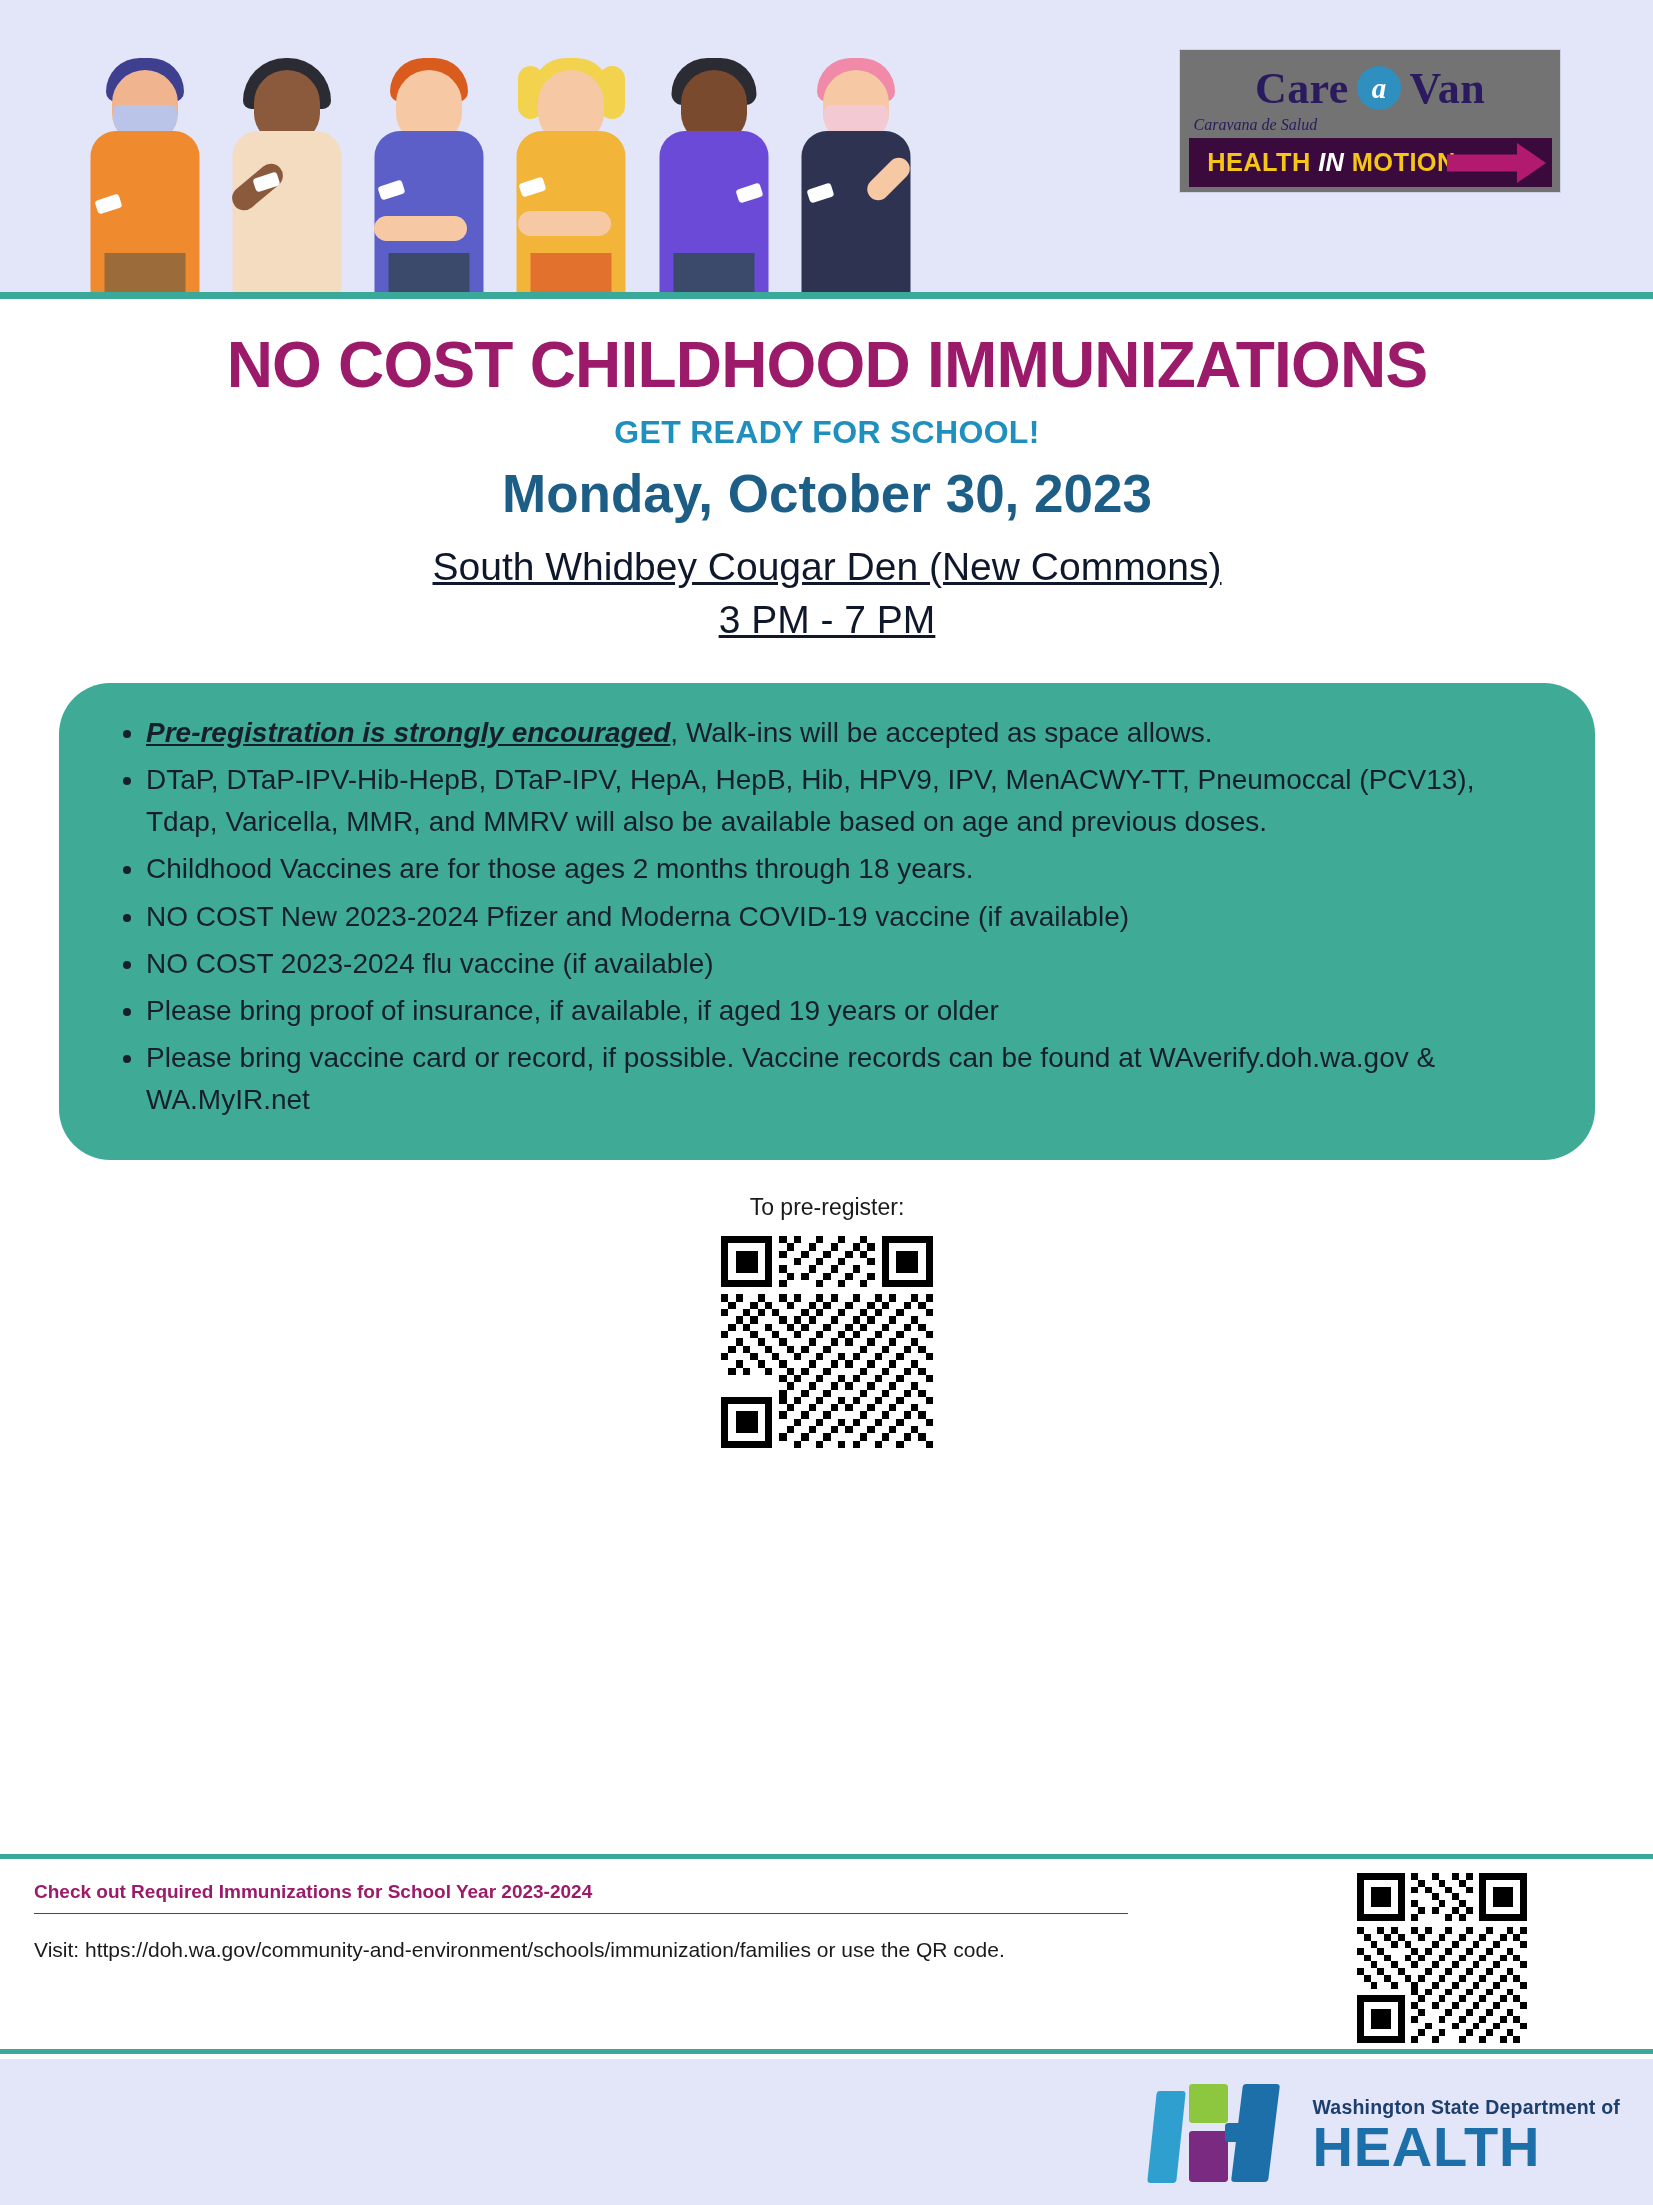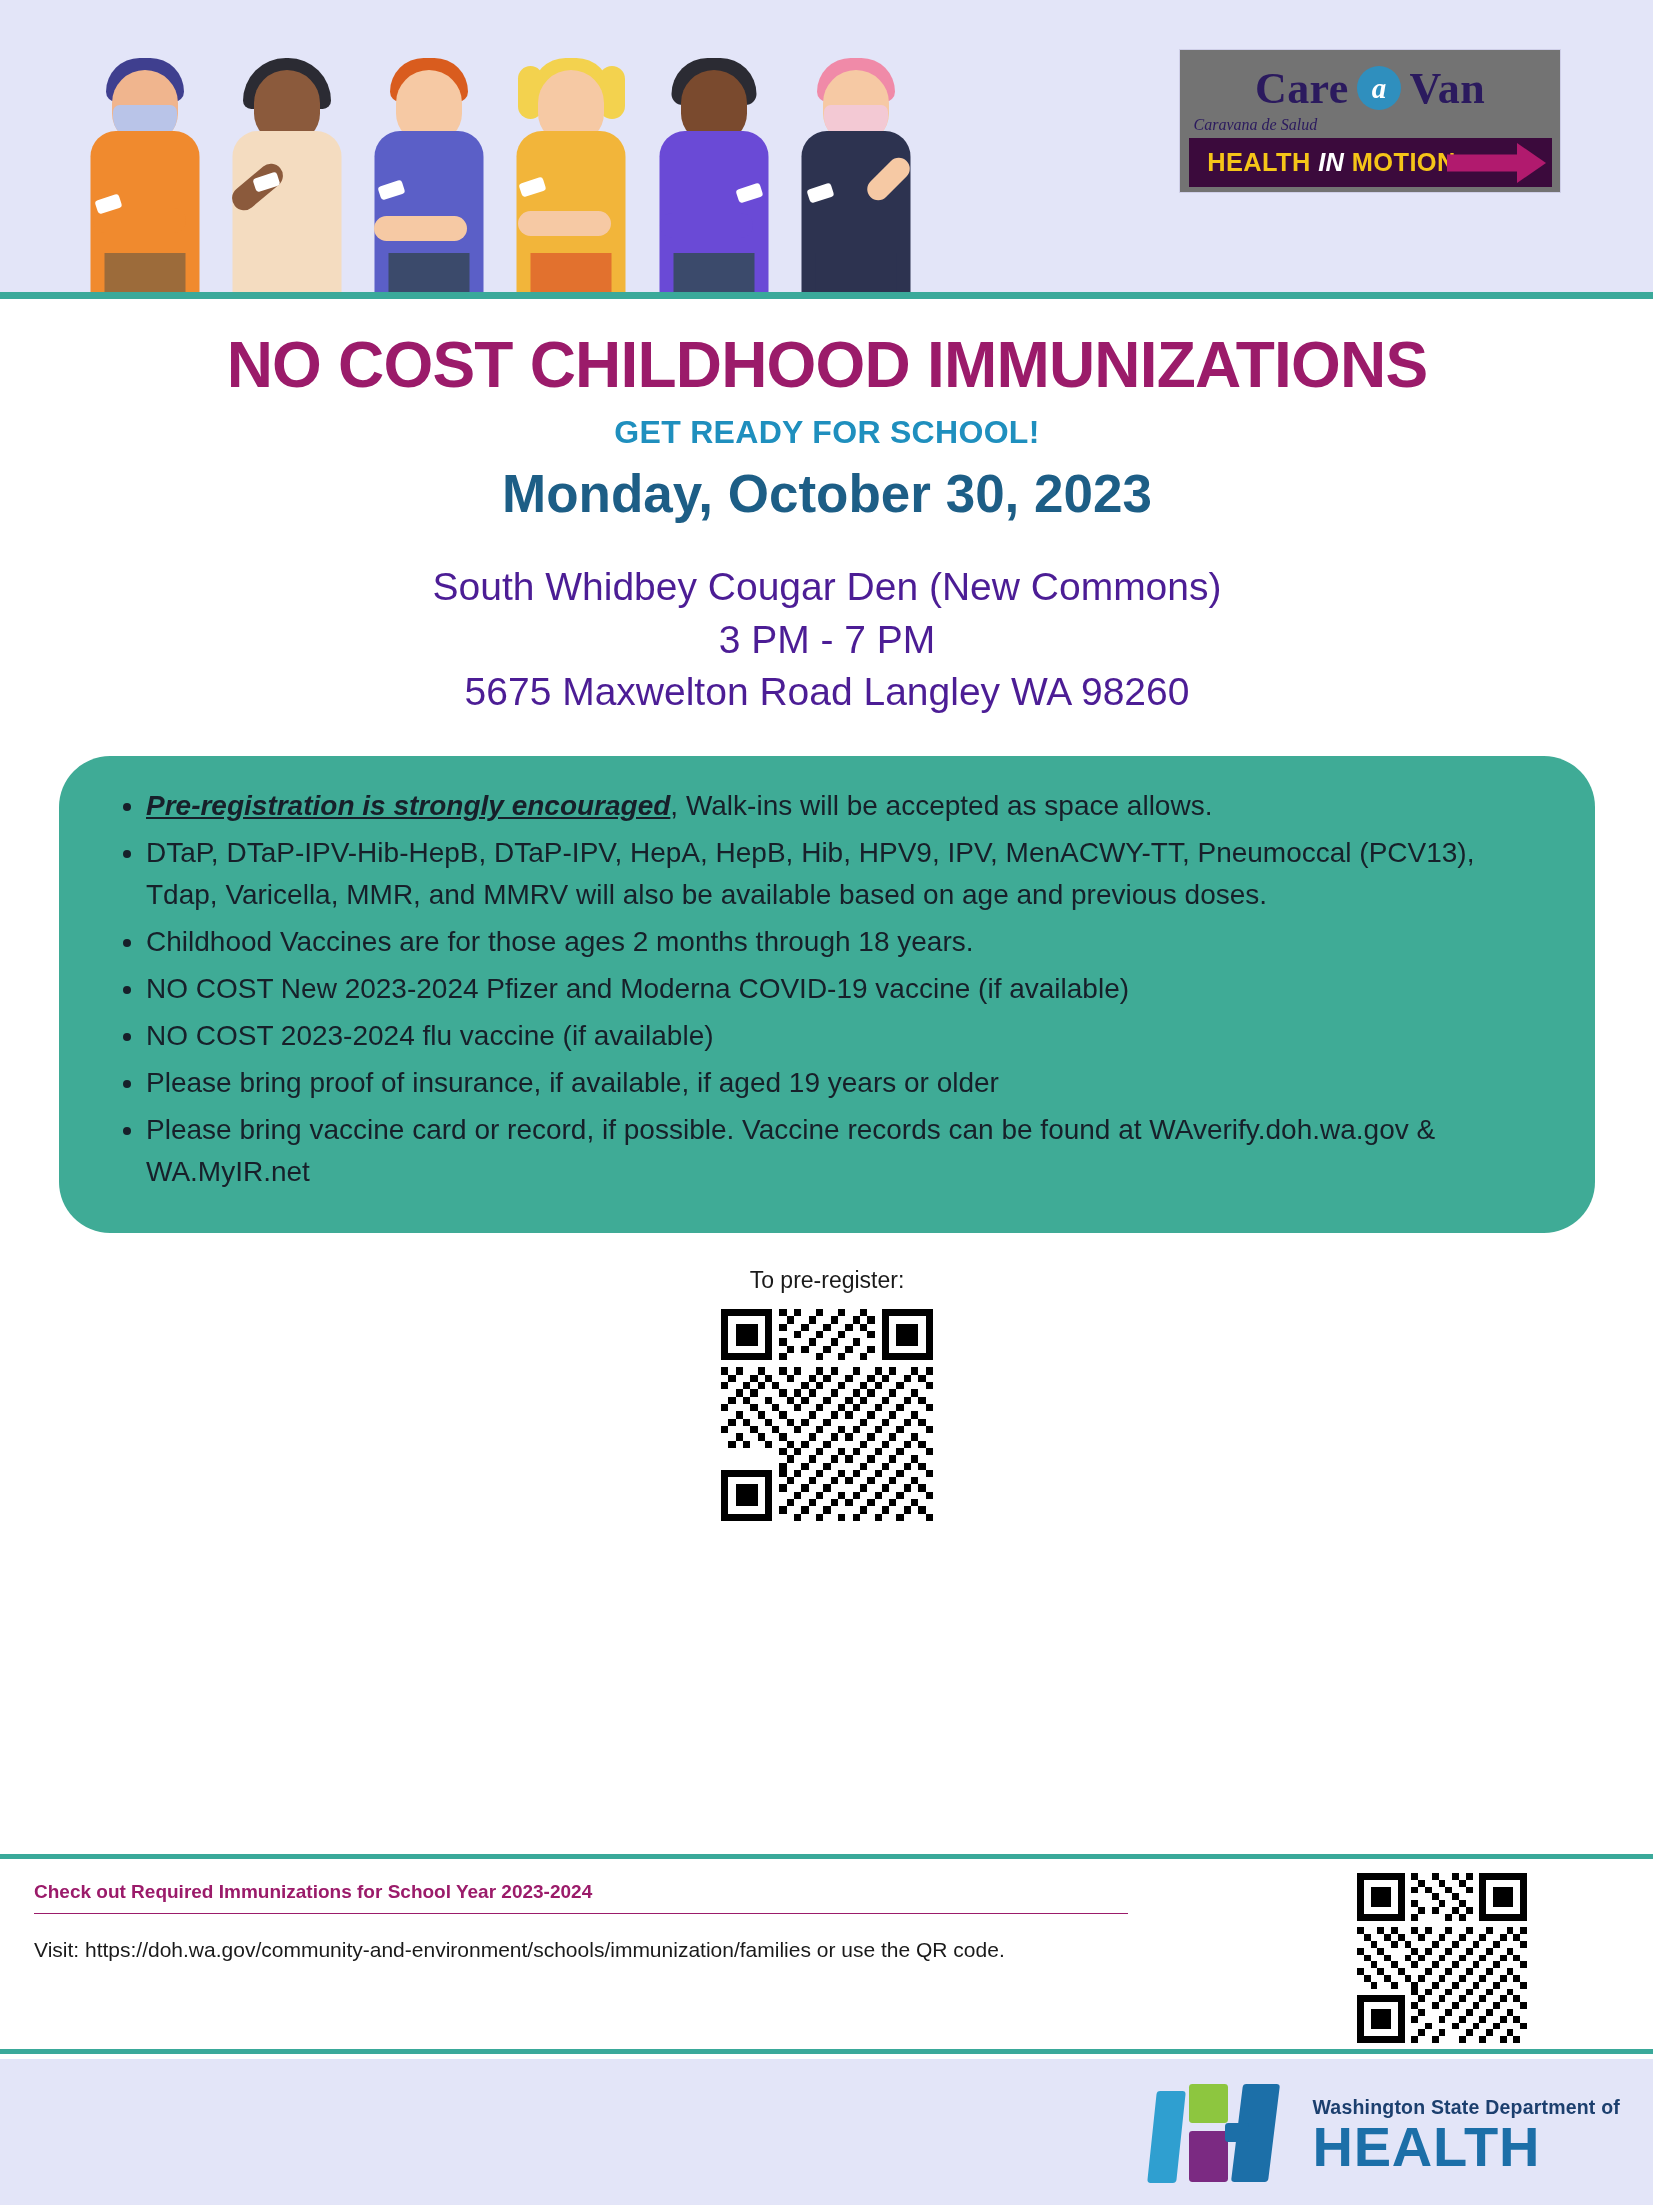--- a/index.html
+++ b/index.html
@@ -216,24 +216,25 @@
     letter-spacing: 0.3px;
   }
   .datetitle {
     margin-top: 12px;
     font-size: 53px;
     font-weight: bold;
     color: #1d5e86;
   }
   .venue-wrap {
     text-align: center;
-    margin-top: 37px;
-    color: #4c1d95;
+    margin-top: 17px;
+    color: #0f172a;
     font-size: 39px;
     line-height: 1.35;
+    text-decoration: underline;
   }
 
   
   .panel {
     margin: 37px 59px 0 59px;
     background: #3fab96;
     border-radius: 51px;
     padding: 29px 46px 34px 46px;
     box-sizing: border-box;
   }
@@ -430,21 +431,20 @@
 
 <div class="title-wrap">
   <h1 class="main-title">NO COST CHILDHOOD IMMUNIZATIONS</h1>
   <div class="subtitle">GET READY FOR SCHOOL!</div>
   <div class="datetitle">Monday, October 30, 2023</div>
 </div>
 
 <div class="venue-wrap">
   <div>South Whidbey Cougar Den (New Commons)</div>
   <div>3 PM - 7 PM</div>
-  <div>5675 Maxwelton Road Langley WA 98260</div>
 </div>
 
 <div class="panel">
   <ul class="bullets">
     <li><span class="strongital">Pre-registration is strongly encouraged</span><span>, Walk-ins will be accepted as space allows.</span></li>
     <li><span>DTaP, DTaP-IPV-Hib-HepB, DTaP-IPV, HepA, HepB, Hib, HPV9, IPV, MenACWY-TT, Pneumoccal (PCV13), Tdap, Varicella, MMR, and MMRV will also be available based on age and previous doses.</span></li>
     <li><span>Childhood Vaccines are for those ages 2 months through 18 years.</span></li>
     <li><span>NO COST New 2023-2024 Pfizer and Moderna COVID-19 vaccine (if available)</span></li>
     <li><span>NO COST 2023-2024 flu vaccine (if available)</span></li>
     <li><span>Please bring proof of insurance, if available, if aged 19 years or older</span></li>

